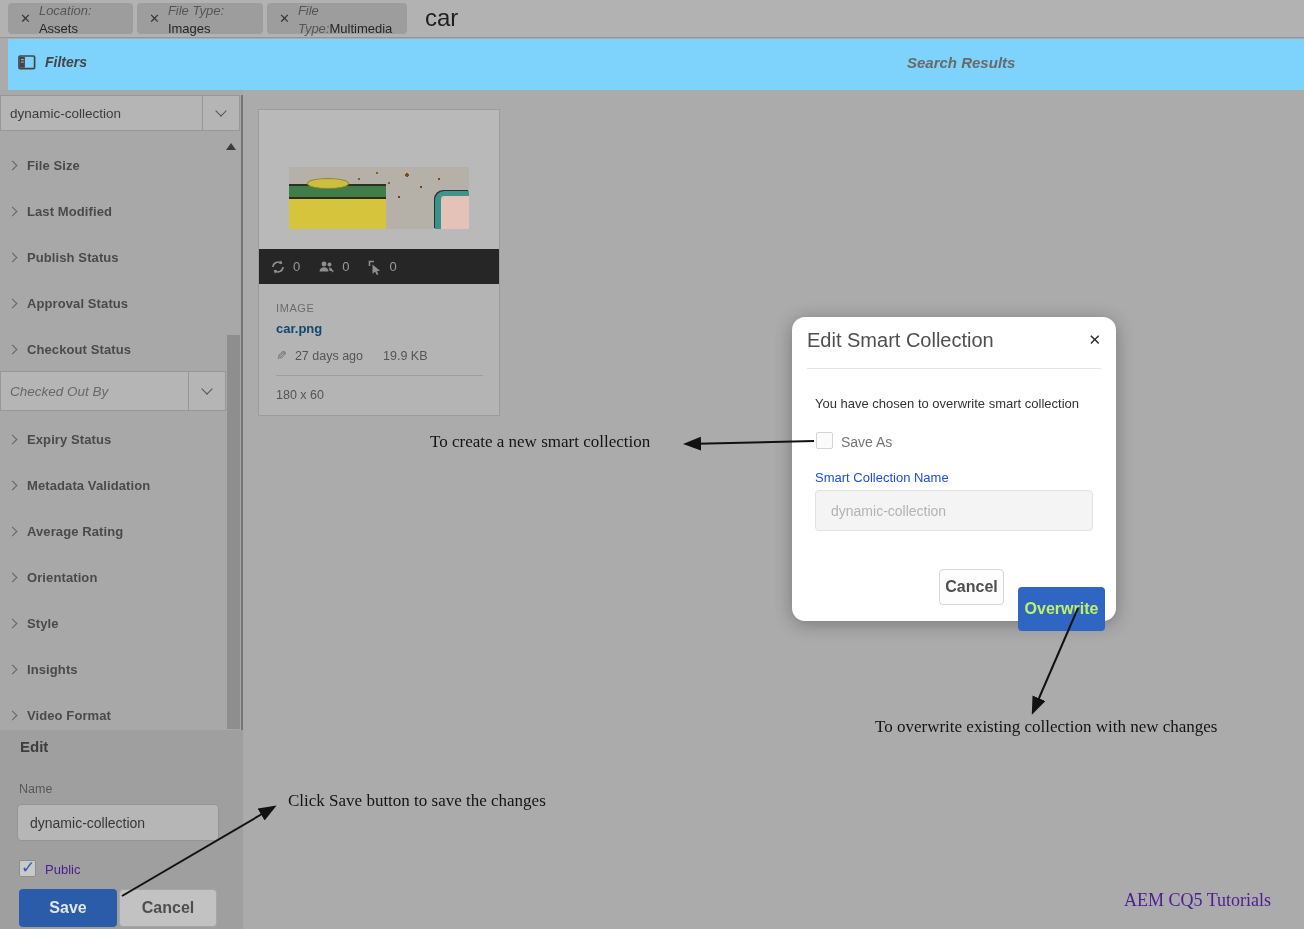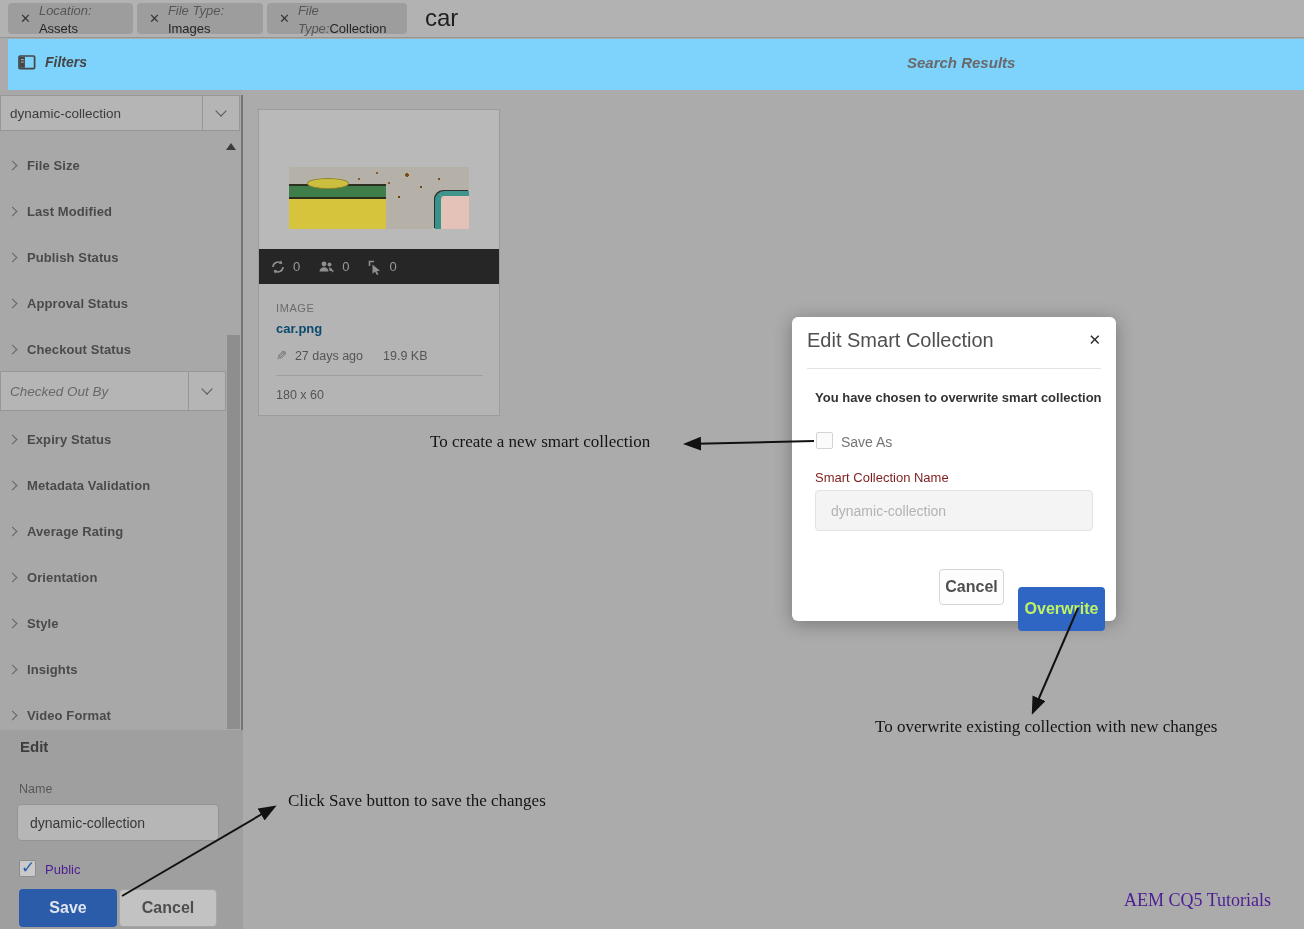--- a/index.html
+++ b/index.html
@@ -73,28 +73,28 @@
   .cardinfo { position:absolute; left:0; top:174px; width:240px; height:131px; }
   .cardtype { position:absolute; left:17px; top:18px; font-size:11px; letter-spacing:.6px; color:#6b6b6b; }
   .cardname { position:absolute; left:17px; top:37px; font-size:13px; font-weight:bold; color:#0c4a6e; }
   .cardmeta { position:absolute; left:17px; top:64px; display:flex; align-items:center; gap:8px; font-size:12.5px; color:#555; }
   .cardmeta .pencil { font-size:13px; color:#6b6b6b; transform:scaleX(-1); display:inline-block; }
   .cardmeta .size { margin-left:12px; }
   .card-divider { position:absolute; left:17px; top:91px; width:207px; height:1px; background:#9f9f9f; }
   .carddim { position:absolute; left:17px; top:104px; font-size:12.5px; color:#555; }
 
   
-  .modal { position:absolute; left:792px; top:317px; width:324px; height:304px; background:#fff; border-radius:6px; box-shadow:0 3px 18px rgba(0,0,0,.3); z-index:40; }
+  .modal { position:absolute; left:792px; top:317px; width:324px; height:304px; background:#fff; border-radius:13px; box-shadow:0 3px 18px rgba(0,0,0,.3); z-index:40; }
   .modal .mtitle { position:absolute; left:15px; top:12px; font-size:20px; color:#4f4f4f; }
   .modal .mclose { position:absolute; right:15px; top:14px; font-size:15px; color:#2d2d2d; cursor:pointer; }
   .modal .mdivider { position:absolute; left:15px; top:51px; width:294px; height:1px; background:#e3e3e3; }
-  .modal .mmsg { position:absolute; left:23px; top:73px; font-size:13px; font-weight:bold; color:#333; }
+  .modal .mmsg { position:absolute; left:23px; top:79px; font-size:13px; font-weight:normal; color:#333; }
   .cb-saveas { left:24px; top:115px; width:17px; height:17px; background:#fbfbfb; border:1px solid #d4d4d4; }
   .saveaslbl { position:absolute; left:49px; top:117px; font-size:14px; color:#757575; }
-  .mnamelbl { position:absolute; left:23px; top:153px; font-size:13px; color:#7f1d1d; }
+  .mnamelbl { position:absolute; left:23px; top:153px; font-size:13px; color:#1d4ed8; }
   .modal input.minput { position:absolute; left:23px; top:173px; width:278px; height:41px; background:#f4f4f4; border:1px solid #e2e2e2; border-radius:4px; font-size:14px; padding-left:15px; color:#8e8e8e; font-family:inherit; }
   .modal input.minput::placeholder { color:#b3b3b3; opacity:1; }
   .btn-cancel-modal { position:absolute; left:147px; top:252px; width:65px; height:36px; background:#fdfdfd; border:1px solid #d6d6d6; color:#4f4f4f; }
   .btn-overwrite { position:absolute; left:226px; top:252px; width:87px; height:44px; background:#2f66c4; color:#bef264;margin-top:18px; }
 
   
   .anno { position:absolute; font-family:"Liberation Serif","DejaVu Serif",serif; font-size:17px; color:#141414; z-index:55; }
   .watermark { position:absolute; left:1124px; top:890px; font-family:"Liberation Serif","DejaVu Serif",serif; font-size:18px; color:#4c1d95; }
   .arrows { position:absolute; left:0; top:0; z-index:50; pointer-events:none; }
 </style>
@@ -107,21 +107,21 @@
     <div class="pill" style="left:8px;width:125px">
       <span class="x">✕</span>
       <span><span class="lbl">Location:</span> <span class="val">Assets</span></span>
     </div>
     <div class="pill" style="left:137px;width:126px">
       <span class="x">✕</span>
       <span><span class="lbl">File Type:</span> <span class="val">Images</span></span>
     </div>
     <div class="pill" style="left:267px;width:140px">
       <span class="x">✕</span>
-      <span><span class="lbl">File Type:</span><span class="val">Collection</span></span>
+      <span><span class="lbl">File Type:</span><span class="val">Multimedia</span></span>
     </div>
     <div class="searchtext">car</div>
   </div>
 
   <div class="toolbar">
     <div class="filters">
       <svg width="18" height="15" viewBox="0 0 18 15">
         <rect x="1" y="1" width="15.6" height="12.6" rx="1.2" fill="none" stroke="#454545" stroke-width="1.7"></rect>
         <rect x="1.9" y="1.9" width="5" height="10.8" fill="#454545"></rect>
         <rect x="3" y="4" width="2.8" height="1.1" fill="#a9a9a9"></rect>

